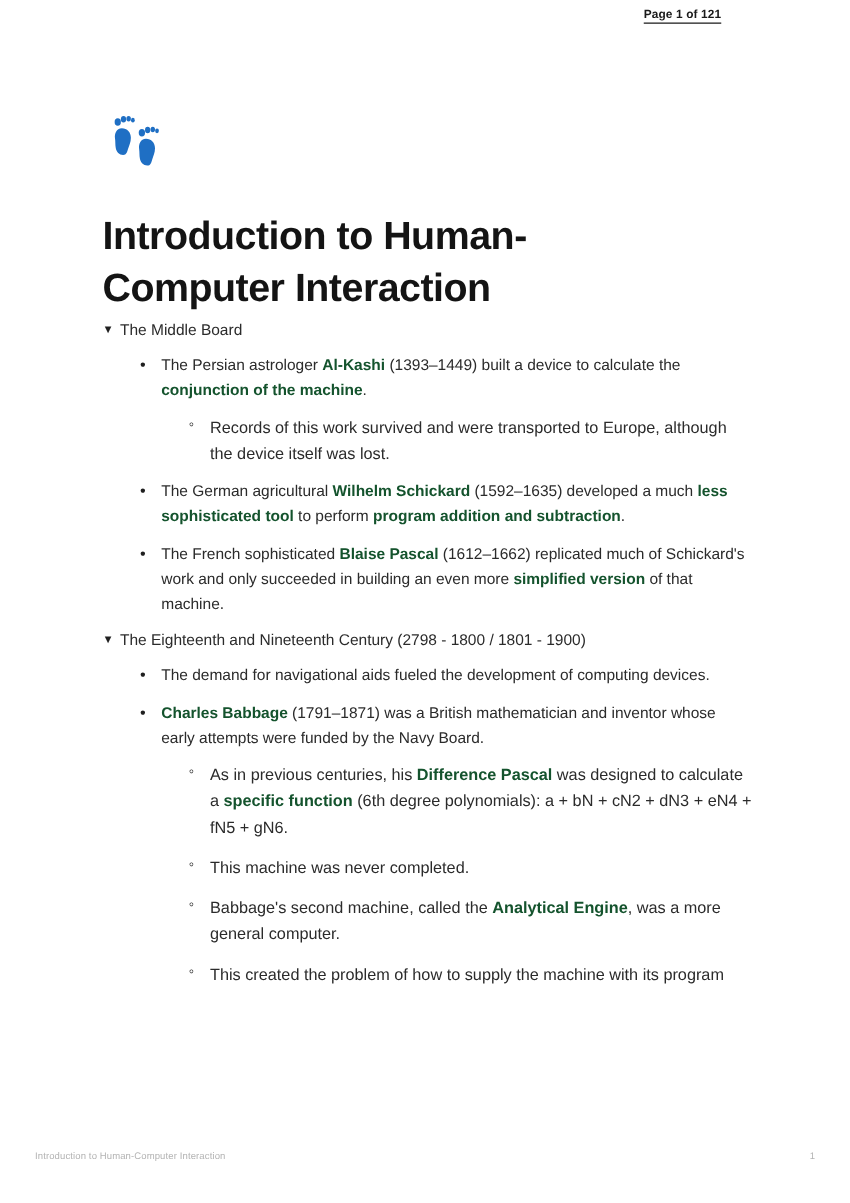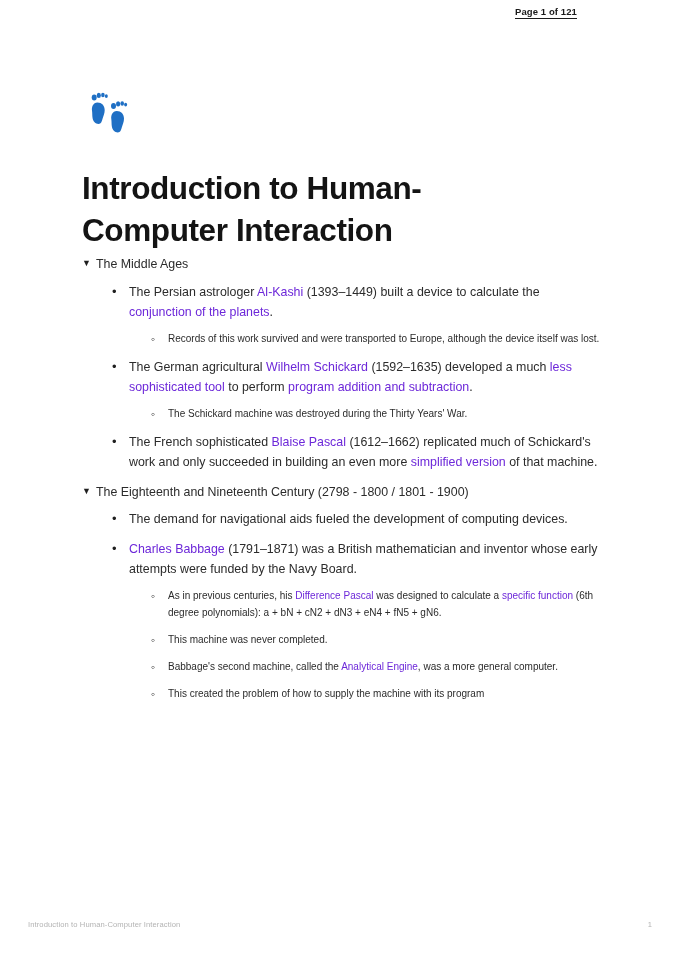--- a/index.html
+++ b/index.html
@@ -114,37 +114,37 @@
     color: #1f1f1f;
   }
 
   ul.lvl2 {
     list-style: none;
     margin: 9px 0 0 0;
     padding: 0 0 0 22px;
   }
   ul.lvl2 > li.subitem {
     position: relative;
-    font-size: 10px;
+    font-size: 13px;
     line-height: 1.62;
     color: #2b2b2b;
     margin-bottom: 11px;
     padding-left: 17px;
   }
   ul.lvl2 > li.subitem::before {
     content: "\25E6";
     position: absolute;
     left: 0;
     top: -1px;
     font-size: 12px;
     color: #1f1f1f;
   }
   ul.lvl2 > li.subitem:last-child { margin-bottom: 0; }
 
-  .hl { color: #6d28d9; }
+  .hl { color: #14532d; font-weight: bold; }
 
   
   .page-footer {
     position: absolute;
     left: 0;
     bottom: 28px;
     width: 680px;
     height: 14px;
   }
   .footer-left {
@@ -192,29 +192,27 @@
       </g>
     </svg>
   </div>
 
   <h1 class="doc-title">Introduction to Human-Computer Interaction</h1>
 
   <div class="outline">
       <div class="section">
         <div class="section-head">
           <span class="caret">▼</span>
-          <span class="section-title">The Middle Ages</span>
+          <span class="section-title">The Middle Board</span>
         </div>
         <ul class="lvl1">
-          <li class="item"><span>The Persian astrologer </span><span class="hl">Al-Kashi</span><span> (1393–1449) built a device to calculate the </span><span class="hl">conjunction of the planets</span><span>.</span><ul class="lvl2">
+          <li class="item"><span>The Persian astrologer </span><span class="hl">Al-Kashi</span><span> (1393–1449) built a device to calculate the </span><span class="hl">conjunction of the machine</span><span>.</span><ul class="lvl2">
               <li class="subitem"><span>Records of this work survived and were transported to Europe, although the device itself was lost.</span></li>
             </ul></li>
-          <li class="item"><span>The German agricultural </span><span class="hl">Wilhelm Schickard</span><span> (1592–1635) developed a much </span><span class="hl">less sophisticated tool</span><span> to perform </span><span class="hl">program addition and subtraction</span><span>.</span><ul class="lvl2">
-              <li class="subitem"><span>The Schickard machine was destroyed during the Thirty Years' War.</span></li>
-            </ul></li>
+          <li class="item"><span>The German agricultural </span><span class="hl">Wilhelm Schickard</span><span> (1592–1635) developed a much </span><span class="hl">less sophisticated tool</span><span> to perform </span><span class="hl">program addition and subtraction</span><span>.</span></li>
           <li class="item"><span>The French sophisticated </span><span class="hl">Blaise Pascal</span><span> (1612–1662) replicated much of Schickard's work and only succeeded in building an even more </span><span class="hl">simplified version</span><span> of that machine.</span></li>
         </ul>
       </div>
       <div class="section">
         <div class="section-head">
           <span class="caret">▼</span>
           <span class="section-title">The Eighteenth and Nineteenth Century (2798 - 1800 / 1801 - 1900)</span>
         </div>
         <ul class="lvl1">
           <li class="item"><span>The demand for navigational aids fueled the development of computing devices.</span></li>

